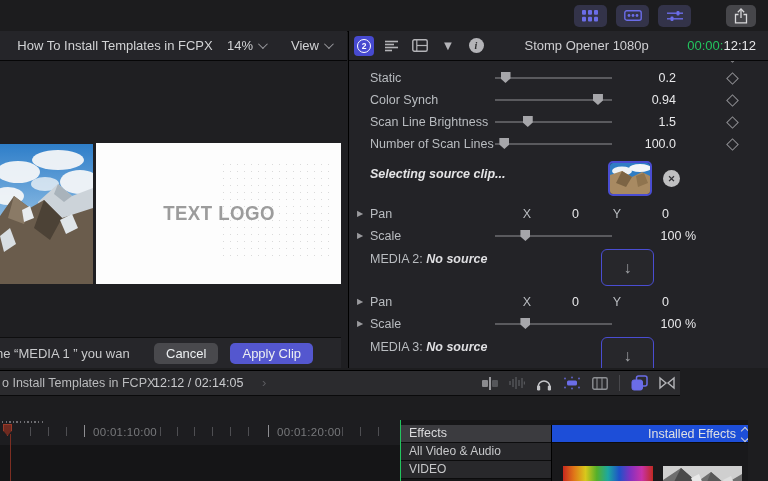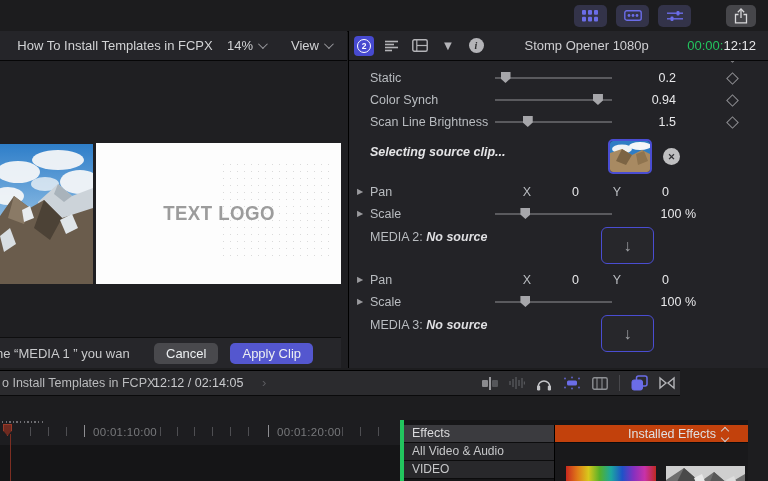--- a/index.html
+++ b/index.html
@@ -104,30 +104,30 @@
   .rlabel{position:absolute;top:6px;font-size:11.5px;color:#77787b;letter-spacing:.3px;}
   .dotstrip{position:absolute;left:2px;top:1px;width:43px;height:2px;
             background:repeating-linear-gradient(90deg,#6e6e72 0 1.5px,transparent 1.5px 3.6px);}
   .playhead{position:absolute;left:3px;top:4px;width:9px;height:12px;background:#6e2a20;
             border:1px solid #9a3a28;box-sizing:border-box;
             clip-path:polygon(0 0,100% 0,100% 55%,50% 100%,0 55%);}
   .ph-line{position:absolute;left:6.5px;top:14px;width:1.5px;height:67px;background:#7c2e22;}
 
   
   .fx{position:absolute;left:400px;top:420px;width:348px;height:61px;background:#161618;
-      border-left:4px solid #22c55e;box-sizing:border-box;}
+      border-left:1px solid #22c55e;box-sizing:border-box;}
   .fx-side{position:absolute;left:0;top:5px;width:150px;}
   .fx-head{height:17px;line-height:17px;background:#3b3b3f;border-bottom:1px solid #0c0c0d;
            font-size:12.5px;color:#dcdcde;padding-left:8px;}
   .fx-item{height:17px;line-height:17px;background:#28282b;border-bottom:1px solid #0c0c0d;
            font-size:12px;color:#c6c7c9;padding-left:8px;}
   .fx-main{position:absolute;left:150px;top:5px;right:0;bottom:0;border-left:1px solid #000;overflow:hidden;}
-  .fx-main-head{height:17px;background:#c2410c;border-bottom:1px solid #0c0c0d;display:flex;
+  .fx-main-head{height:17px;background:#1d4ed8;border-bottom:1px solid #0c0c0d;display:flex;
                 align-items:center;justify-content:flex-end;font-size:12.5px;color:#dfe0e2;
-                padding-right:20px;gap:6px;}
+                padding-right:0;gap:6px;}
   .updown{display:flex;flex-direction:column;gap:1px;margin-top:1px;}
   .chev-up{width:5px;height:5px;border-left:1.4px solid #cfcfd2;border-top:1.4px solid #cfcfd2;
            transform:rotate(45deg);}
   .chev-dn{width:5px;height:5px;border-right:1.4px solid #cfcfd2;border-bottom:1.4px solid #cfcfd2;
            transform:rotate(45deg);}
   .fx-content{position:relative;height:39px;background:#19191b;}
   .fx-thumb-rainbow{position:absolute;left:11px;top:23px;width:90px;height:30px;
      background:linear-gradient(90deg,#c8281e,#e07818,#d8c81c,#55b02a,#1ca8a0,#1e52c8,#8430c0,#c832a8,#c02a22);}
   .fx-thumb-gray{position:absolute;left:111px;top:23px;width:79px;height:30px;overflow:hidden;}
   svg{display:block;}
@@ -310,20 +310,29 @@
     <div class="prow">
       <span class="plabel">Scan Line Brightness</span>
       <div class="slider">
           <div class="track"></div>
           <div class="thumb" style="left:28%"></div>
         </div>
       <span class="pval">1.5</span>
       <span class="kf"></span>
     </div>
 
+    <div class="prow">
+      <span class="plabel">Number of Scan Lines</span>
+      <div class="slider">
+          <div class="track"></div>
+          <div class="thumb" style="left:8%"></div>
+        </div>
+      <span class="pval">100.0</span>
+      <span class="kf"></span>
+    </div>
 
     <div class="gap4"></div>
 
     <div class="sel-row">
       <span class="sel-label">Selecting source clip...</span>
       <div class="src-thumb">
         <svg width="40" height="31" viewBox="0 0 40 31">
           <rect width="40" height="14" fill="#2f7dc4"></rect>
           <ellipse cx="12" cy="8" rx="10" ry="4.5" fill="#eef2f5"></ellipse>
           <ellipse cx="30" cy="5" rx="11" ry="4" fill="#f4f6f8"></ellipse>

